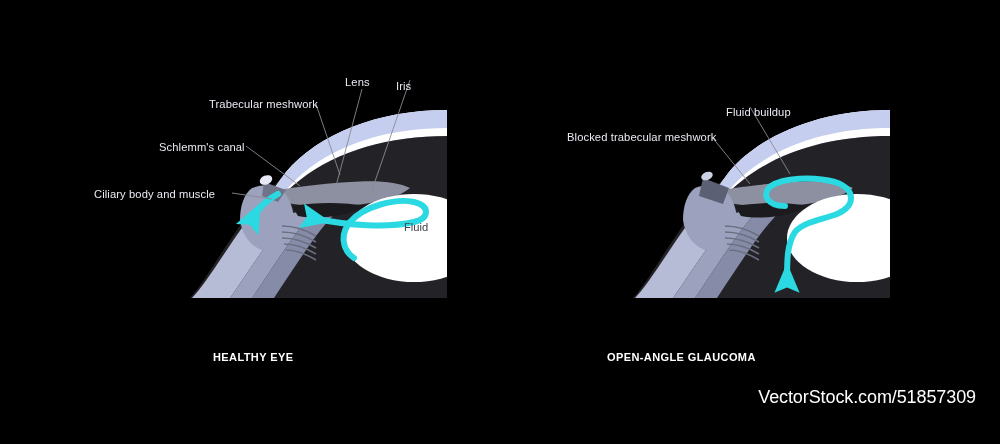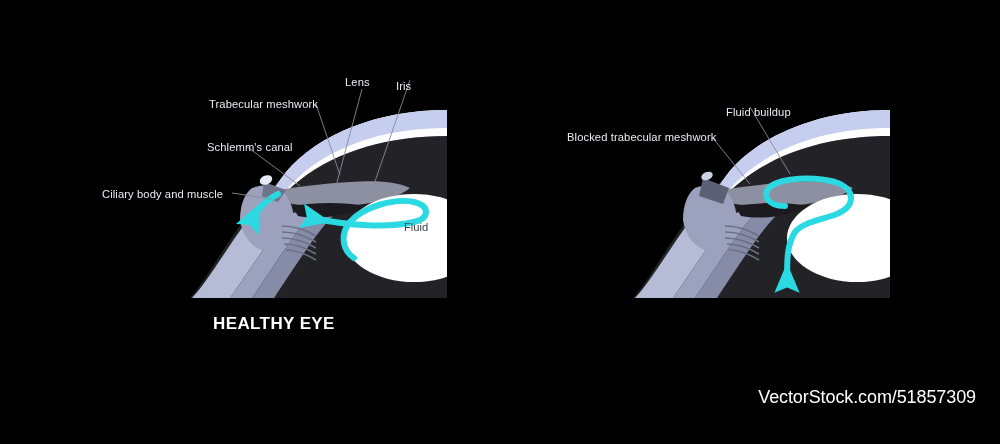--- a/index.html
+++ b/index.html
@@ -44,43 +44,44 @@
   .labels-layer {
     position: absolute;
     left: 0; top: 0;
     width: 1000px;
     height: 360px;
     pointer-events: none;
   }
   .caption {
     position: absolute;
     color: #ffffff;
-    font-size: 17px;
+    font-size: 11px;
     font-weight: bold;
     letter-spacing: 0.4px;
     white-space: nowrap;
+    margin-top: 37px;
   }
   #caption-healthy {
     left: 213px;
     top: 314px;
   }
   #caption-glaucoma {
     left: 607px;
     top: 314px;
   }
   .callout-text {
     position: absolute;
     color: #e9eaf3;
     font-size: 11.2px;
     white-space: nowrap;
     letter-spacing: 0.1px;
   }
   #label-trabecular   { left: 209px; top: 98px; }
-  #label-schlemm      { left: 159px; top: 141px; margin-left: 48px; }
-  #label-ciliary      { left: 102px; top: 188px; }
+  #label-schlemm      { left: 159px; top: 141px; }
+  #label-ciliary      { left: 94px; top: 188px; }
   #label-fluid        { left: 345px; top: 76px; }
   #label-iris         { left: 396px; top: 80px; }
   #label-blocked      { left: 567px; top: 131px; }
   #label-buildup      { left: 707px; top: 106px; margin-left: 19px; }
   .lens-text {
     position: absolute;
     color: #43454c;
     font-size: 11.2px;
     white-space: nowrap;
   }
@@ -259,16 +260,17 @@
   <div class="callout-text" id="label-ciliary">Ciliary body and muscle</div>
   <div class="callout-text" id="label-fluid">Lens</div>
   <div class="callout-text" id="label-iris">Iris</div>
 
   <div class="callout-text" id="label-blocked">Blocked trabecular meshwork</div>
   <div class="callout-text" id="label-buildup">Fluid buildup</div>
 
   <div class="lens-text" id="label-lens">Fluid</div>
 
   <div class="caption" id="caption-healthy">HEALTHY EYE</div>
+  <div class="caption" id="caption-glaucoma">OPEN-ANGLE GLAUCOMA</div>
 
   <div class="watermark-url">VectorStock.com/51857309</div>
 
 </div>
 
 </body></html>

